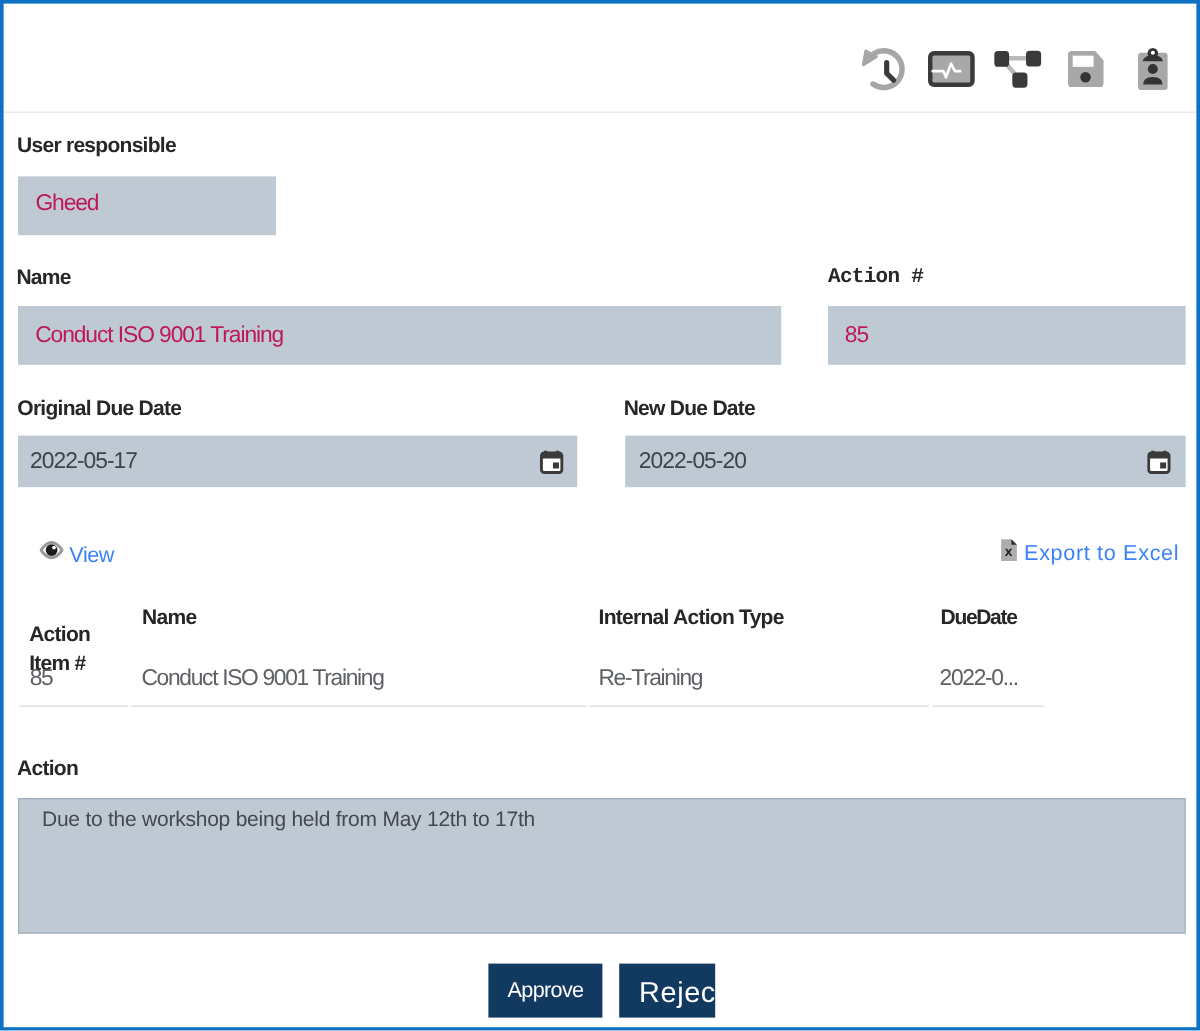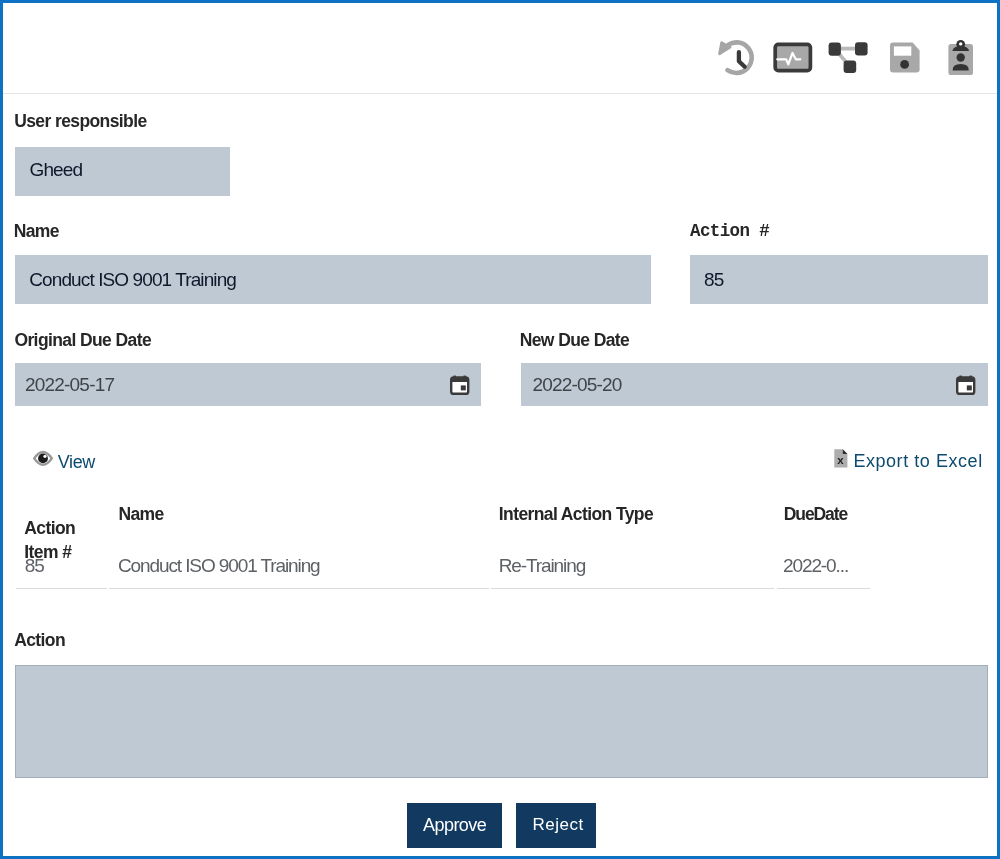--- a/index.html
+++ b/index.html
@@ -3,26 +3,26 @@
 <meta charset="utf-8">
 <style>
   * { margin:0; padding:0; box-sizing:border-box; }
   html,body { width:1000px; height:859px; background:#fff; font-family:"Liberation Sans", sans-serif; }
   #page { position:relative; width:1000px; height:859px; background:#fff; overflow:hidden; }
   #frame { position:absolute; left:0; top:0; width:1000px; height:859px; border:3px solid #0d72c4; z-index:50; pointer-events:none; }
   .abs { position:absolute; }
   .t { position:absolute; line-height:1; white-space:nowrap; }
   .lbl { font-weight:bold; font-size:17.5px; color:#272727; letter-spacing:-0.6px; }
   .box { position:absolute; background:#bfc9d3; }
-  .ftx { font-size:19px; color:#0f172a; letter-spacing:-0.9px; }
+  .ftx { font-size:19px; color:#be185d; letter-spacing:-0.9px; }
   .dtx { font-size:19px; color:#3f4449; letter-spacing:-0.8px; }
   .th { font-weight:bold; font-size:17.5px; color:#262626; letter-spacing:-0.6px; }
   .td { font-size:19px; color:#5d6165; letter-spacing:-1.1px; }
   .tline { position:absolute; height:1.2px; background:#d9d9d9; top:588px; }
-  .mid { font-size:18px; color:#0c4a6e; }
+  .mid { font-size:18px; color:#3b82f6; }
 </style>
 </head>
 <body>
 <div id="page">
 
 
   <svg class="abs" style="left:716px; top:37px;" width="260" height="42" viewBox="0 0 260 42">
 
     <g>
       <path d="M 11.5 33.1 A 15.3 15.3 0 1 0 12.4 7.6" fill="none" stroke="#a6a6a6" stroke-width="4.6" stroke-linecap="round"></path>
@@ -116,20 +116,21 @@
   <div class="t td" style="left:117.9px; top:556.2px;">Conduct ISO 9001 Training</div>
   <div class="t td" style="left:498.7px; top:556.2px;">Re-Training</div>
   <div class="t td" style="left:783px; top:556.2px;text-align:right;">2022-0...</div>
   <div class="tline" style="left:16px; width:91px;"></div>
   <div class="tline" style="left:109px; width:380px;"></div>
   <div class="tline" style="left:491px; width:283px;"></div>
   <div class="tline" style="left:777px; width:93px;"></div>
 
   <div class="t lbl" style="left:14.2px; top:632.4px;">Action</div>
   <div class="box" style="left:15px; top:664.8px; width:973px; height:113.4px; border:1px solid #a2aeb8;"></div>
+  <div class="t" style="left:35px; top:674.3px; font-size:17.5px; color:#43494f; letter-spacing:-0.2px;">Due to the workshop being held from May 12th to 17th</div>
 
   <div class="box" style="left:407.3px; top:803px; width:95.2px; height:45.2px; background:#123a61;"></div>
   <div class="t" style="left:423px; top:816px; font-size:18px; color:#ffffff; letter-spacing:-0.55px;">Approve</div>
   <div class="box" style="left:516px; top:803px; width:80px; height:45.2px; background:#123a61;"></div>
-  <div class="t" style="left:532.6px; top:816px; font-size:17px; color:#ffffff; letter-spacing:0.5px;">Reject</div>
+  <div class="t" style="left:532.6px; top:816px; font-size:24px; color:#ffffff; letter-spacing:0.5px;">Reject</div>
 
   <div id="frame"></div>
 </div>
 
 </body></html>

